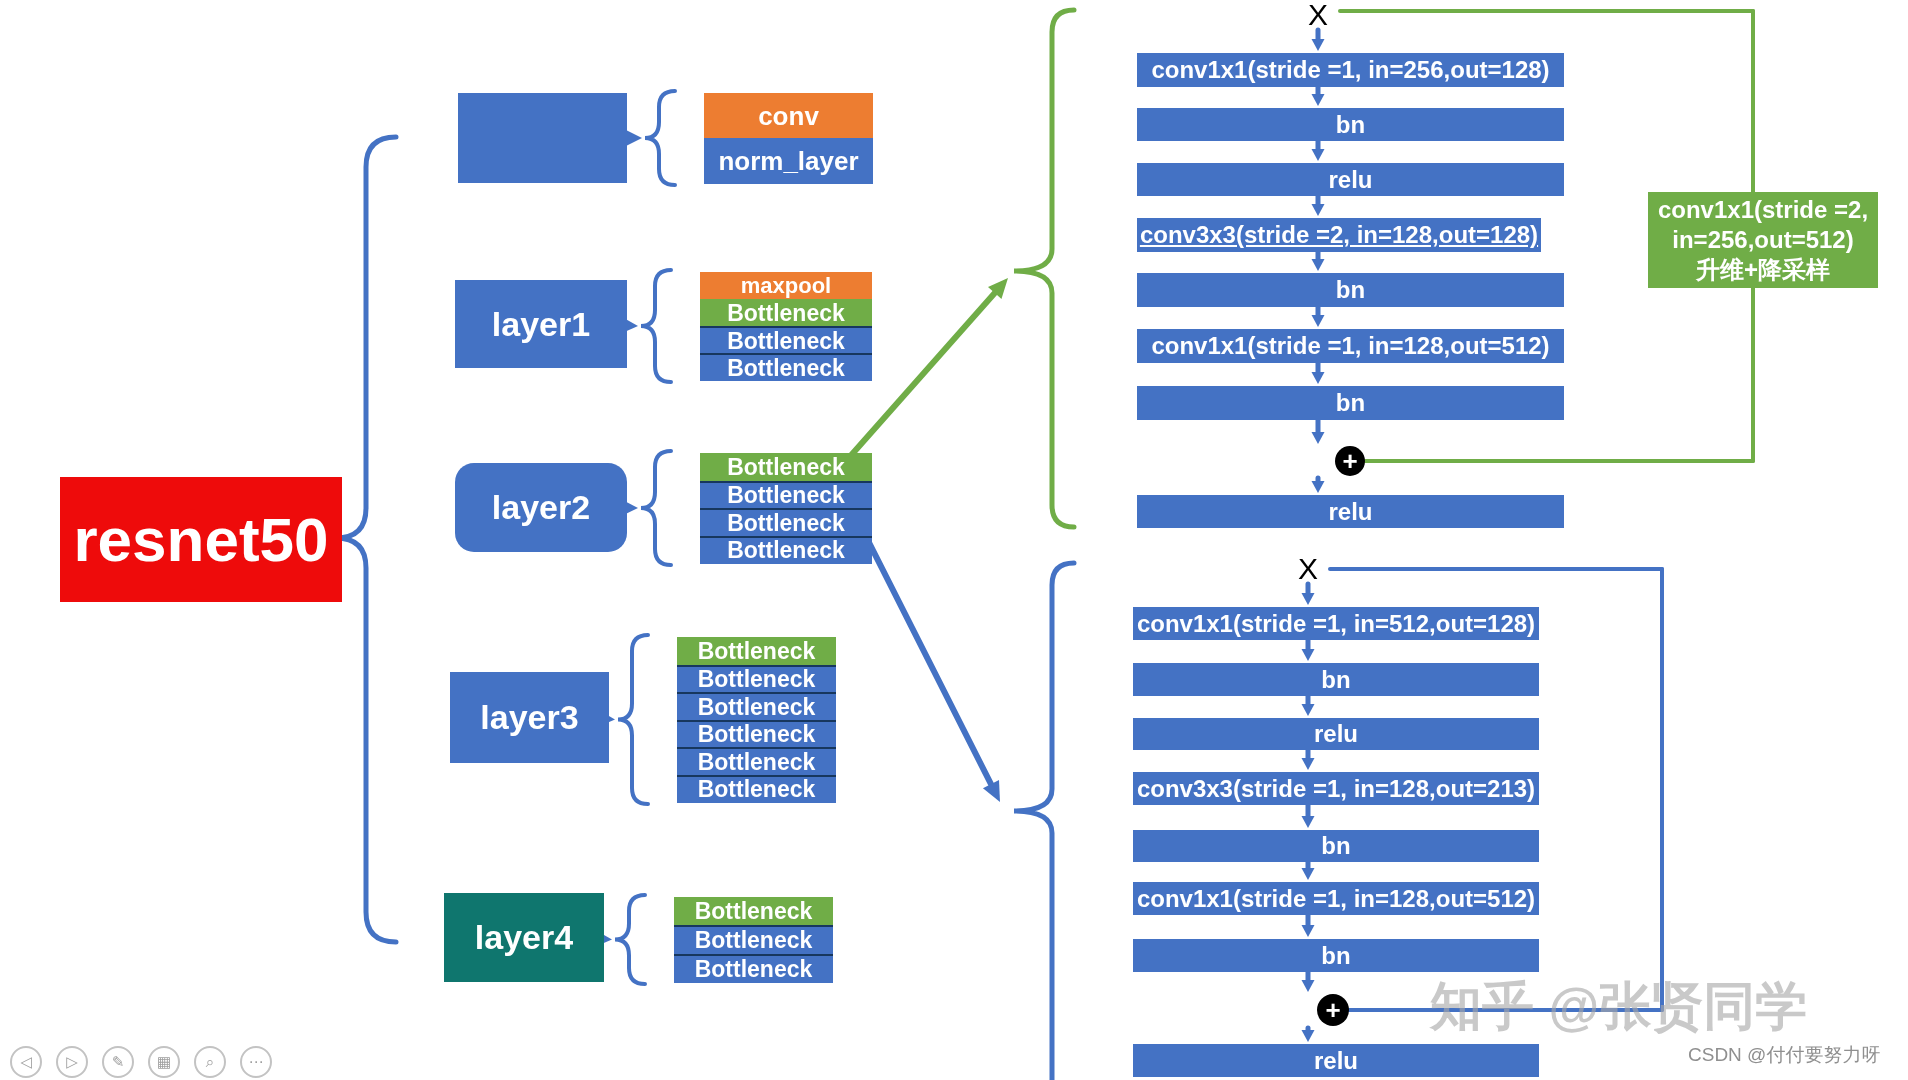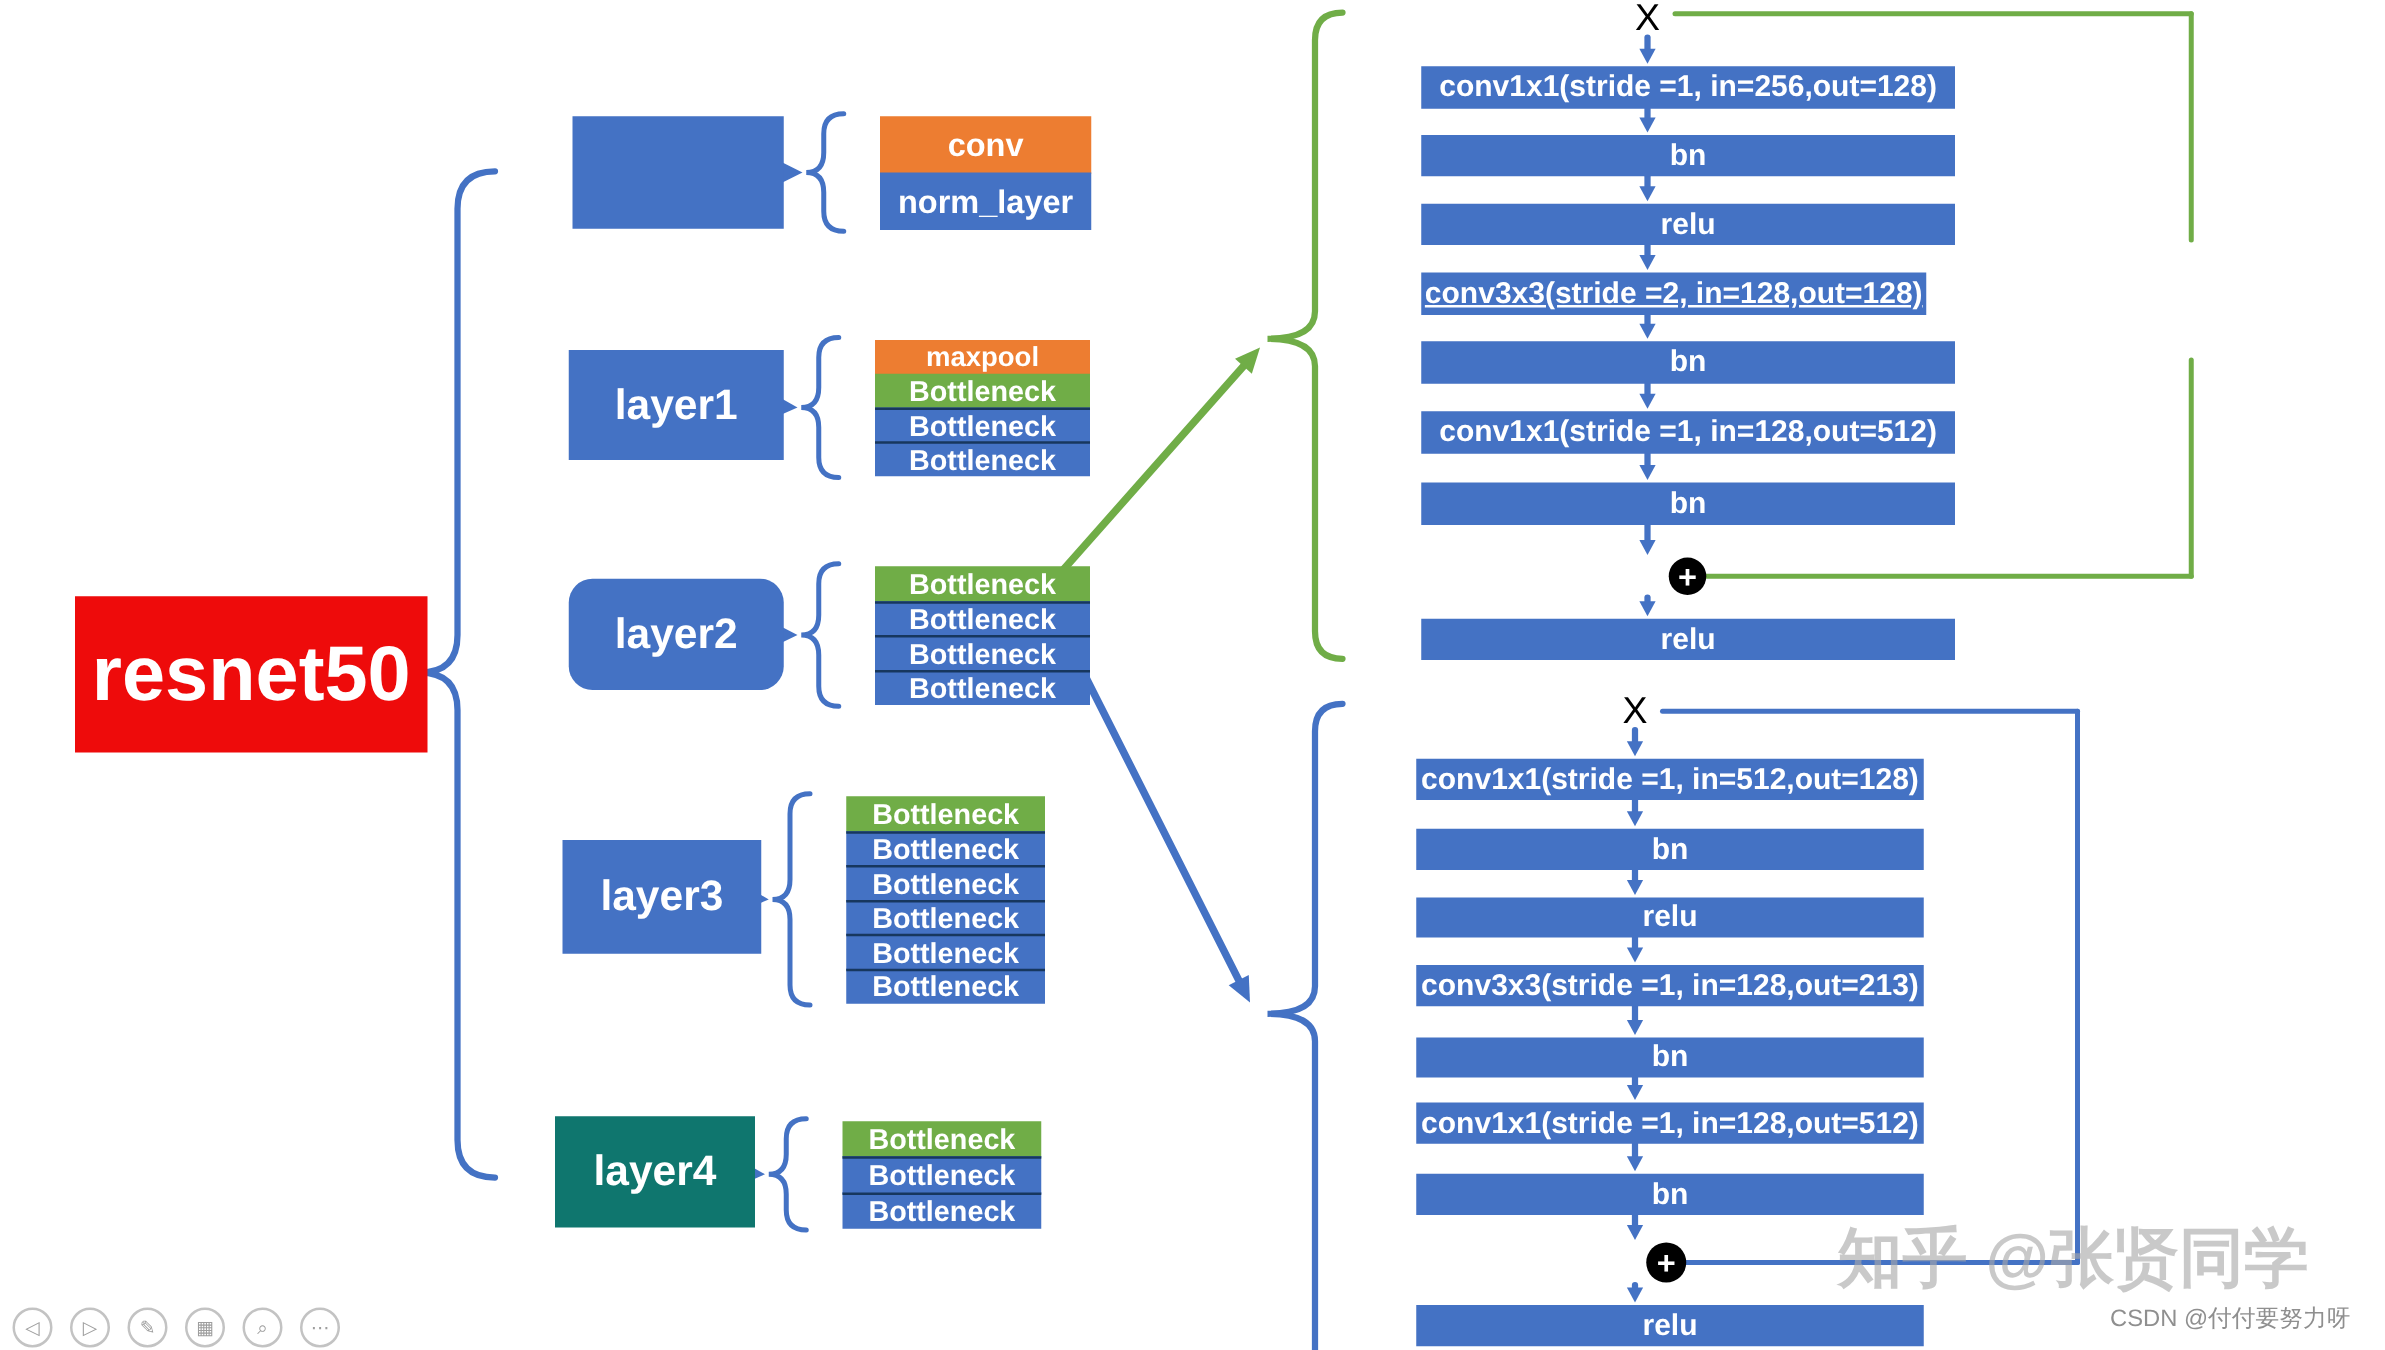--- a/index.html
+++ b/index.html
@@ -161,22 +161,27 @@
       <div class="box flow-box" style="left: 1101px; top: 663px; width: 406px; height: 33px; background: rgb(68, 114, 196);">bn</div>
       <div class="box flow-box" style="left: 1101px; top: 718px; width: 406px; height: 32px; background: rgb(68, 114, 196);">relu</div>
       <div class="box flow-box" style="left: 1101px; top: 772px; width: 406px; height: 33px; background: rgb(68, 114, 196);">conv3x3(stride =1, in=128,out=213)</div>
       <div class="box flow-box" style="left: 1101px; top: 830px; width: 406px; height: 32px; background: rgb(68, 114, 196);">bn</div>
       <div class="box flow-box" style="left: 1101px; top: 882px; width: 406px; height: 33px; background: rgb(68, 114, 196);">conv1x1(stride =1, in=128,out=512)</div>
       <div class="box flow-box" style="left: 1101px; top: 939px; width: 406px; height: 33px; background: rgb(68, 114, 196);">bn</div>
       <div class="box merge-circle" style="left: 1285px; top: 994px; width: 32px; height: 32px;">+</div>
       <div class="box flow-box" style="left: 1101px; top: 1044px; width: 406px; height: 33px; background: rgb(68, 114, 196);">relu</div>
     </div>
 
-
-  <div class="wm-zhihu" style="left:1430px;top:972px;margin-left:40px;">知乎 @张贤同学</div>
+  <div class="shortcut-box" id="shortcut-box" style="left: 1648px; top: 192px; width: 230px; height: 96px; background: rgb(112, 173, 71);">
+    <span>conv1x1(stride =2,</span>
+    <span>in=256,out=512)</span>
+    <span>升维+降采样</span>
+  </div>
+
+  <div class="wm-zhihu" style="left:1430px;top:972px;">知乎 @张贤同学</div>
   <div class="wm-csdn" style="left:1688px;top:1042px;">CSDN @付付要努力呀</div>
 
   <div class="toolbar" id="toolbar">
       <div class="tool-btn">
         <div class="">◁</div>
       </div>
       <div class="tool-btn">
         <div class="">▷</div>
       </div>
       <div class="tool-btn">

